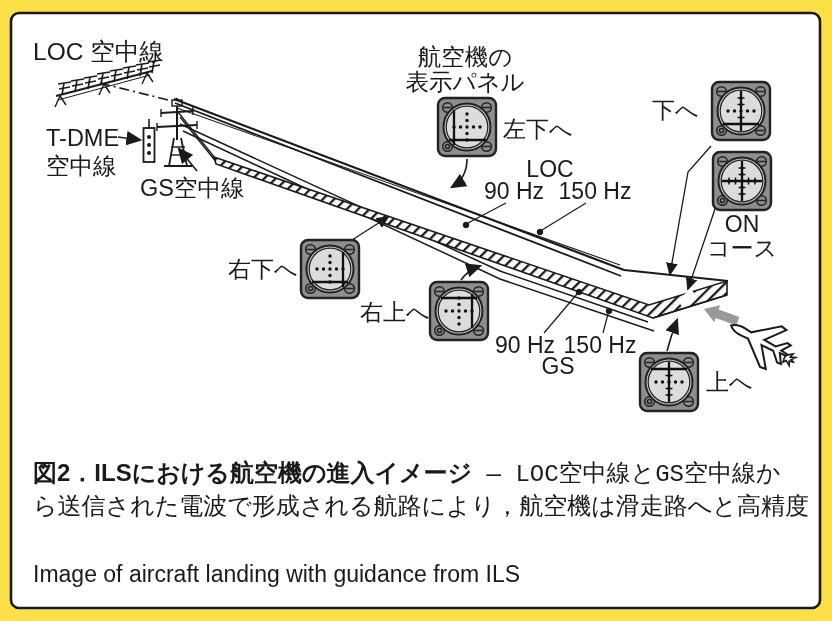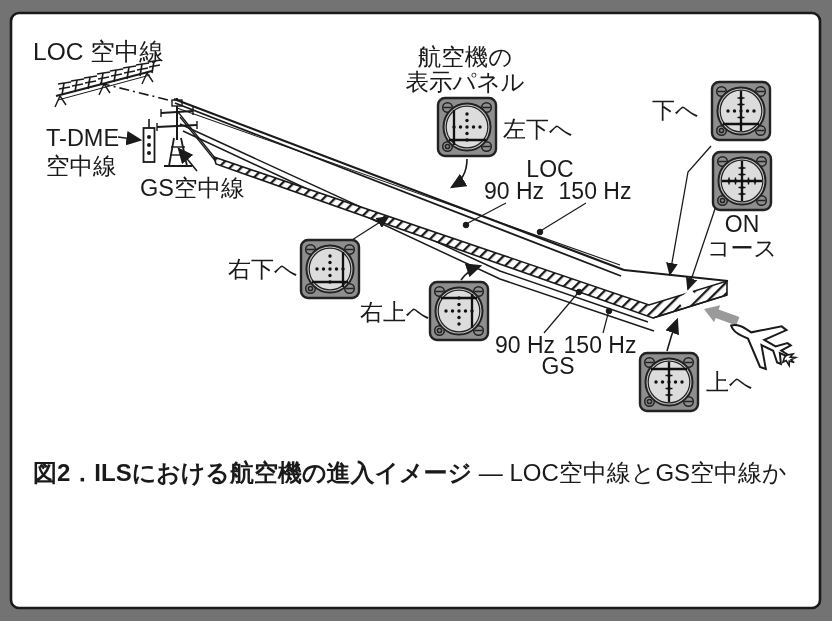--- a/index.html
+++ b/index.html
@@ -1,22 +1,22 @@
 <!DOCTYPE html>
 <html><head>
 <meta charset="utf-8">
 <style>
   html,body{margin:0;padding:0;background:#ffffff;}
-  #stage{position:relative;width:832px;height:621px;background:#737373;overflow:hidden;
+  #stage{position:relative;width:832px;height:621px;background:#fde047;overflow:hidden;
          font-family:"Liberation Sans",sans-serif;}
   #diagram-svg{position:absolute;left:0;top:0;}
   .svg-label{font-family:"Liberation Sans",sans-serif;fill:#1a1a1a;}
   .cap{position:absolute;color:#1a1a1a;white-space:nowrap;}
   .cap-bold{font-family:Liberation Sans, sans-serif;font-weight:bold;font-size:24px;}
-  .cap-serif{font-family:Liberation Sans, sans-serif;font-size:24px;}
+  .cap-serif{font-family:Liberation Mono, monospace;font-size:24px;}
   .cap-en{font-family:"Liberation Sans",sans-serif;font-size:23px;}
 </style>
 </head>
 <body>
 
 <div id="stage">
 
 <svg id="diagram-svg" width="832" height="621" viewBox="0 0 832 621">
   <defs>
     <pattern id="hatch" width="8" height="8" patternUnits="userSpaceOnUse" patternTransform="rotate(45)">
@@ -243,13 +243,15 @@
   <text class="svg-label" x="360" y="320" font-size="23">右上へ</text>
   <text class="svg-label" x="706" y="390" font-size="23">上へ</text>
   <text class="svg-label" x="652" y="118" font-size="23">下へ</text>
   <text class="svg-label" x="742" y="232" font-size="23" text-anchor="middle">ON</text>
   <text class="svg-label" x="742" y="256" font-size="23" text-anchor="middle">コース</text>
 </svg>
 
   <div class="cap" style="left:33px; top:457px;">
     <span class="cap-bold">図2．ILSにおける航空機の進入イメージ</span><span class="cap-serif"> ― LOC空中線とGS空中線か</span>
   </div>
+  <div class="cap cap-serif" style="left:33px; top:490px;">ら送信された電波で形成される航路により，航空機は滑走路へと高精度</div>
+  <div class="cap cap-en" style="left:33px; top:561px;">Image of aircraft landing with guidance from ILS</div>
 </div>
 
 </body></html>

